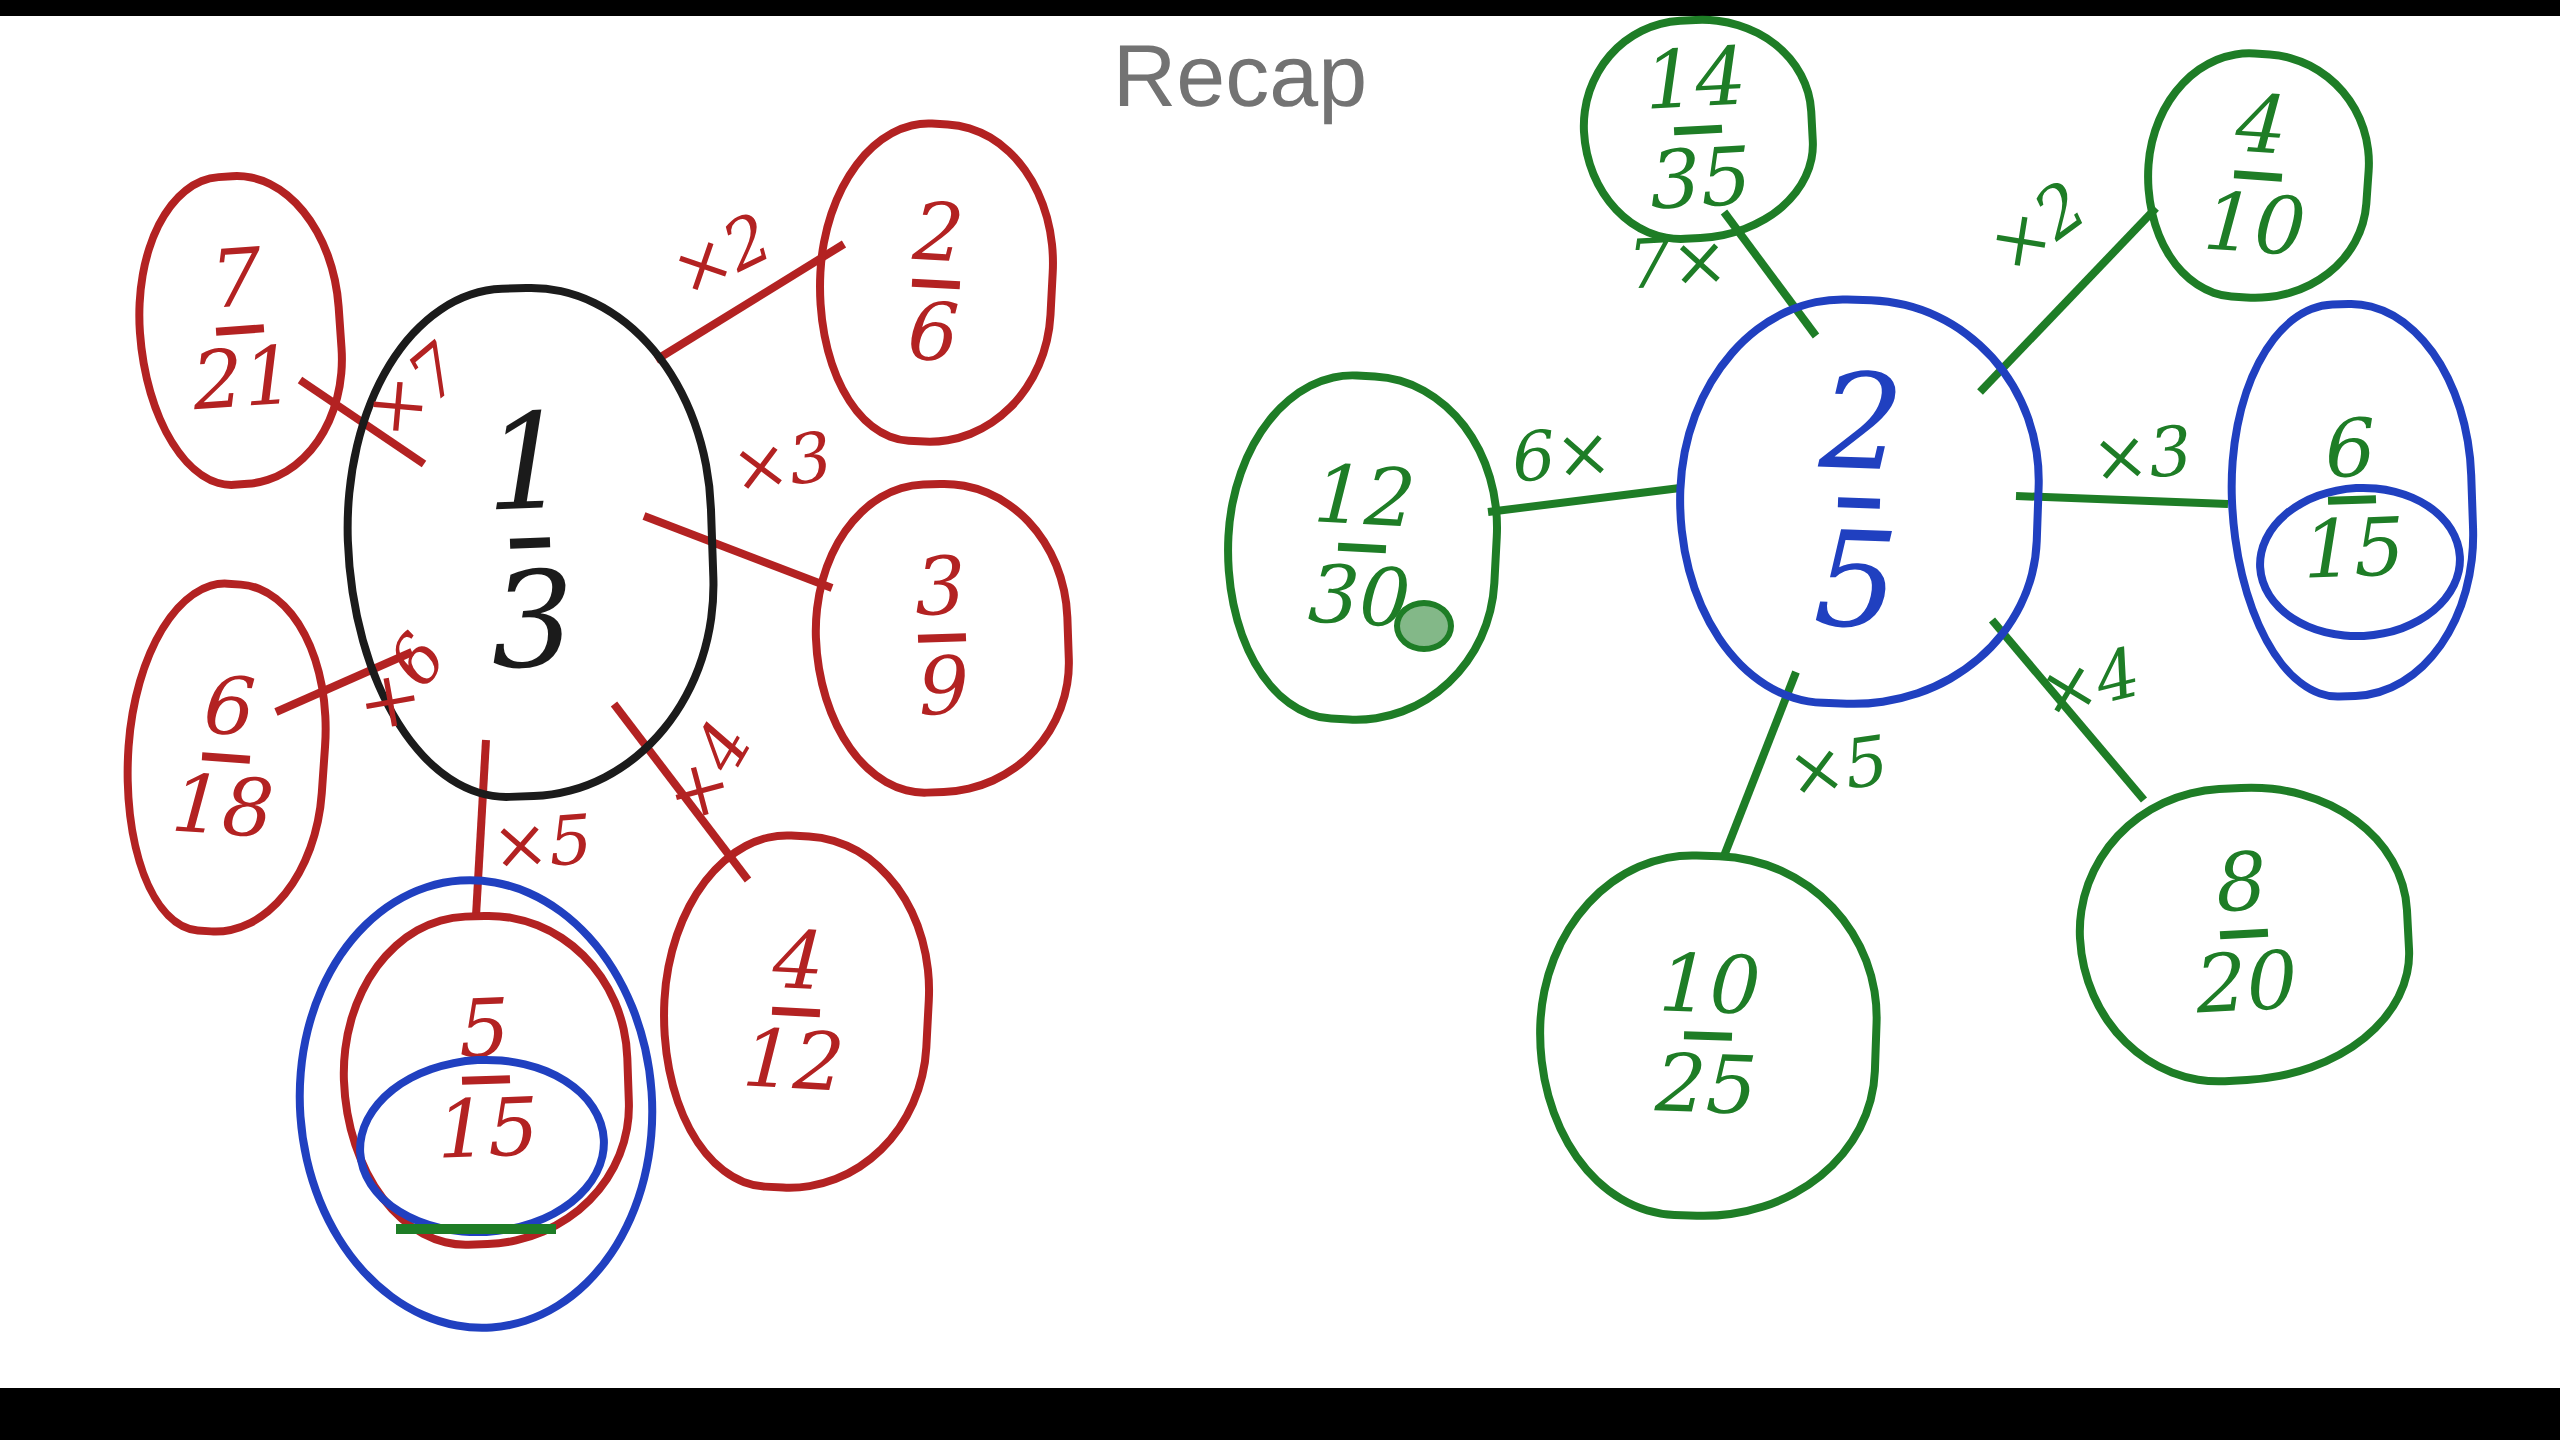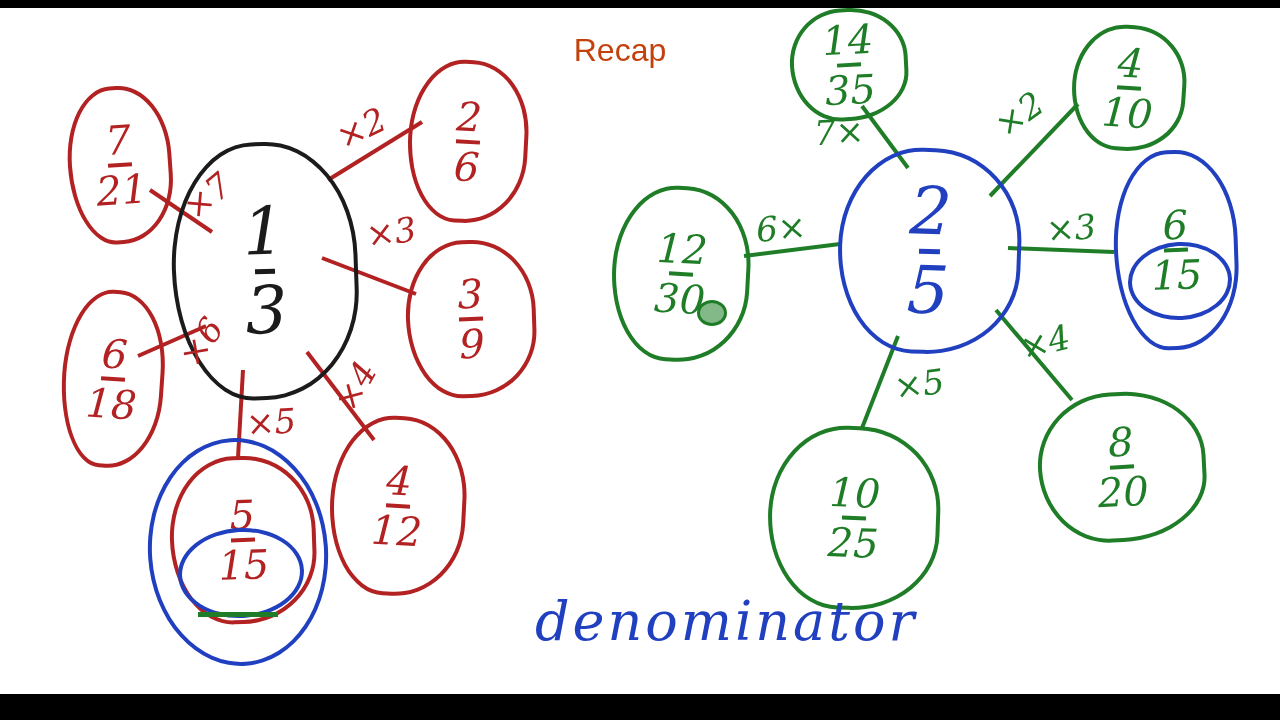--- a/index.html
+++ b/index.html
@@ -1,22 +1,22 @@
 <!DOCTYPE html>
 <html><head>
 <meta charset="utf-8">
 <style>
   html,body{margin:0;padding:0;background:#666;}
   .stage{position:relative;width:1280px;height:720px;background:#ffffff;overflow:hidden;
          font-family:"DejaVu Serif",serif;}
   .bar-top{position:absolute;left:0;top:0;width:100%;height:8px;background:#000;}
   .bar-bottom{position:absolute;left:0;bottom:0;width:100%;height:26px;background:#000;}
 
-  .title{position:absolute;left:0;right:40px;top:32px;text-align:center;
-         font-family:"Liberation Sans",sans-serif;font-size:32px;color:#c2410c;}
+  .title{position:absolute;left:0;right:40px;top:14px;text-align:center;
+         font-family:"Liberation Sans",sans-serif;font-size:44px;color:#737373;}
 
   svg.connectors{position:absolute;left:0;top:0;pointer-events:none;}
 
   .bubble{position:absolute;border:4px solid;background:transparent;
           border-radius:48% 52% 55% 45% / 52% 48% 45% 55%;
           display:flex;align-items:center;justify-content:center;}
   .red{border-color:#b32222;color:#b32222;}
   .black{border-color:#1b1b1b;color:#1b1b1b;}
   .green{border-color:#1e7d26;color:#1e7d26;}
   .blue{border-color:#2040c0;color:#2040c0;}
@@ -193,16 +193,15 @@
     </div>
   </div>
 
   <span class="xl green" style="left:814px;top:112px;transform:rotate(-3deg)">7×</span>
   <span class="xl green" style="left:994px;top:94px;transform:rotate(-36deg)">×2</span>
   <span class="xl green" style="left:1046px;top:208px;transform:rotate(-5deg)">×3</span>
   <span class="xl green" style="left:756px;top:208px;transform:rotate(-4deg)">6×</span>
   <span class="xl green" style="left:1020px;top:322px;transform:rotate(-14deg)">×4</span>
   <span class="xl green" style="left:894px;top:364px;transform:rotate(-8deg)">×5</span>
 
-  <div class="caption">denominator</div>
 
   <div class="bar-bottom"></div>
 </div>
 
 </body></html>

